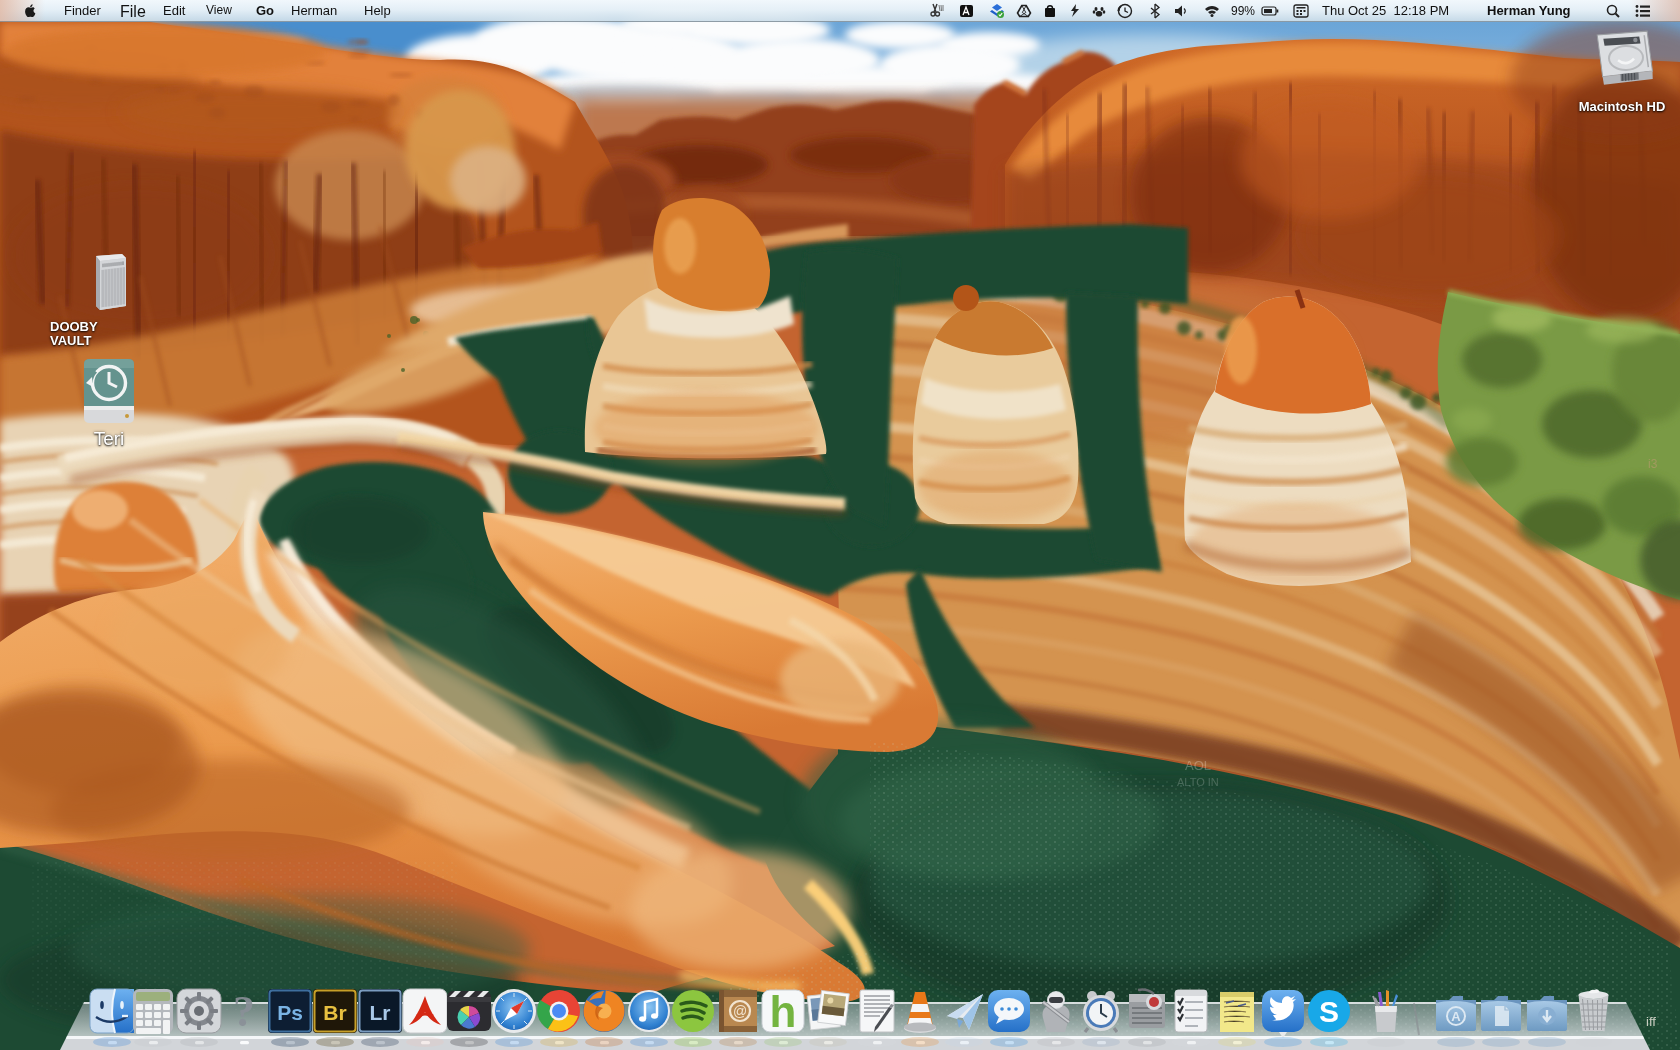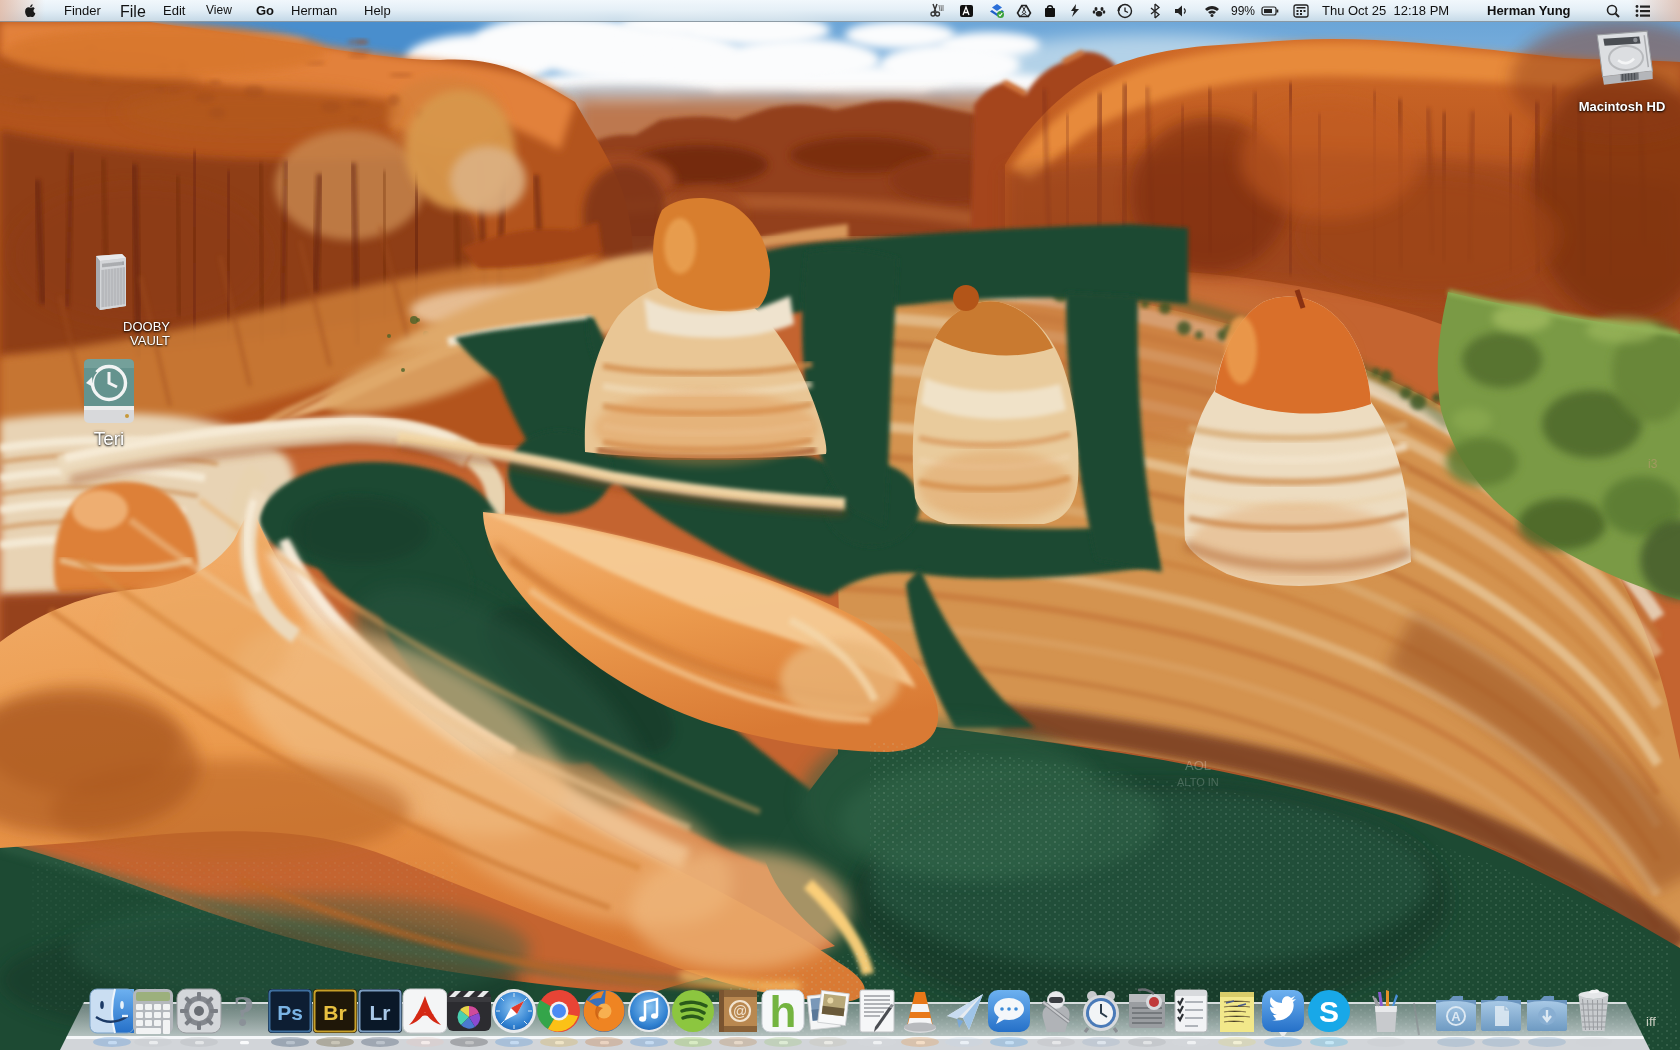--- a/index.html
+++ b/index.html
@@ -385,21 +385,21 @@
 <path d="M6,6 L10,11 L10,60 L6,56 Z" fill="#a8abaf"></path>
 <path d="M12,14 L34,11.5 L34,15 L12,17.5 Z" fill="#b8babd"></path>
 <g stroke="#97999d" stroke-width="0.8">
 <path d="M13,13.5 L13,17 M15,13.3 L15,16.8 M17,13.1 L17,16.6 M19,12.9 L19,16.4 M21,12.7 L21,16.2 M23,12.5 L23,16 M25,12.3 L25,15.8 M27,12.1 L27,15.6 M29,11.9 L29,15.4 M31,11.7 L31,15.2 M33,11.5 L33,15 Z"></path>
     </g>
 <path d="M11,20 L35,17 L35,54 L11,57.5 Z" fill="#c2c4c7"></path>
 <g stroke="#adaeb2" stroke-width="1">
       <path d="M13,20 L13,57 M16,19.6 L16,56.7 M19,19.2 L19,56.4 M22,18.9 L22,56 M25,18.5 L25,55.6 M28,18.2 L28,55.2 M31,17.8 L31,54.8 M34,17.4 L34,54.4"></path>
     </g>
 </svg>
-<div style="position:absolute;left:50px;top:320px;width:120px;font-family:'Liberation Sans',sans-serif;font-size:13px;color:#fff;text-shadow:0 1px 2px rgba(0,0,0,0.9),0 0 3px rgba(0,0,0,0.5);text-align:right;font-weight:normal;line-height:14px;">DOOBY<br>VAULT</div>
+<div style="position:absolute;left:50px;top:320px;width:120px;font-family:'Liberation Sans',sans-serif;font-size:13px;color:#fff;text-shadow:0 1px 2px rgba(0,0,0,0.9),0 0 3px rgba(0,0,0,0.5);text-align:left;font-weight:bold;line-height:14px;">DOOBY<br>VAULT</div>
 <svg style="position:absolute;left:80px;top:356px;" width="58" height="74" viewBox="0 0 58 74">
 <path d="M4,8 Q4,3 10,3 L48,3 Q54,3 54,8 L54,50 L4,50 Z" fill="#64938e"></path>
 <path d="M4,8 Q4,3 10,3 L48,3 Q54,3 54,8 L54,12 L4,12 Z" fill="#7aa5a0" opacity="0.7"></path>
 <circle cx="29" cy="27" r="16.5" fill="none" stroke="#f2f4f4" stroke-width="3.4"></circle>
 <path d="M29,16 L29,27 L37,31" stroke="#f2f4f4" stroke-width="3" fill="none"></path>
 <path d="M12.5,27 A16.5,16.5 0 0,1 17,16.5 L11,12 A24,24 0 0,0 8,24 Z" fill="#64938e"></path>
 <path d="M13,31 L6,27 L12,21 Z" fill="#f2f4f4"></path>
 <path d="M4,50 L54,50 L54,62 Q54,67 48,67 L10,67 Q4,67 4,62 Z" fill="#d8d9db"></path>
 <path d="M4,50 L54,50 L54,54 L4,54 Z" fill="#eceded"></path>
 <circle cx="47" cy="60" r="2" fill="#c89a3a"></circle>

